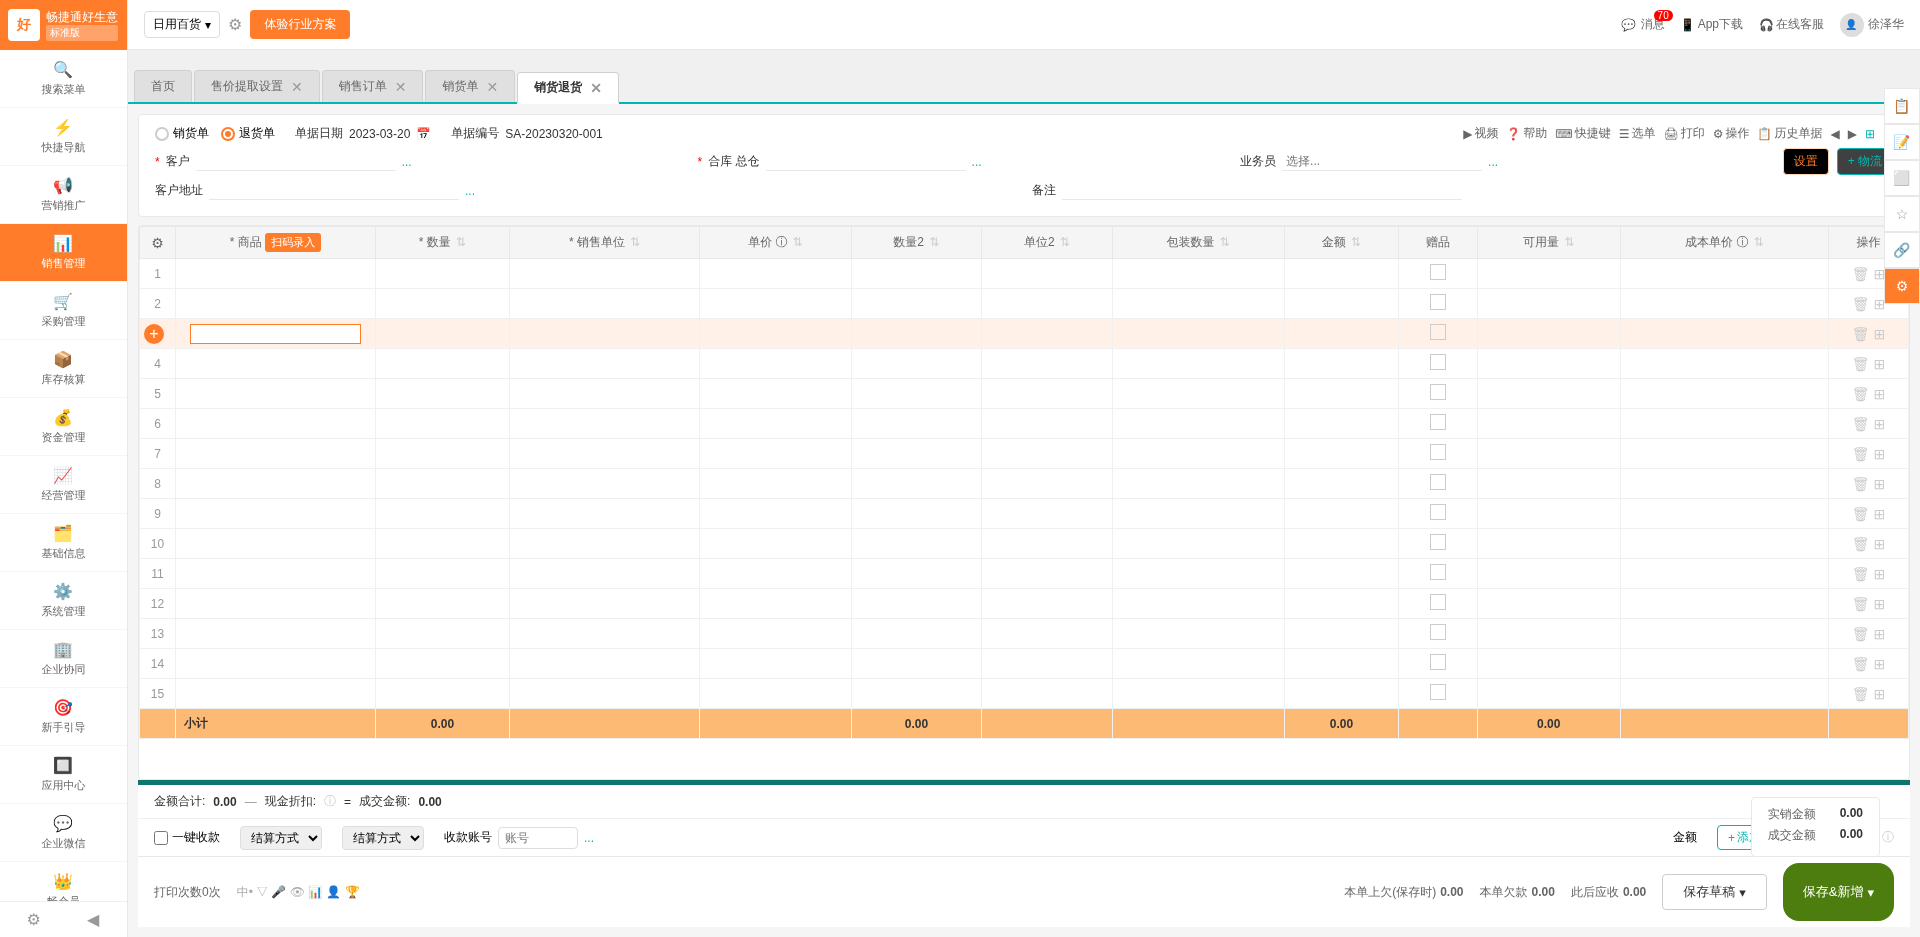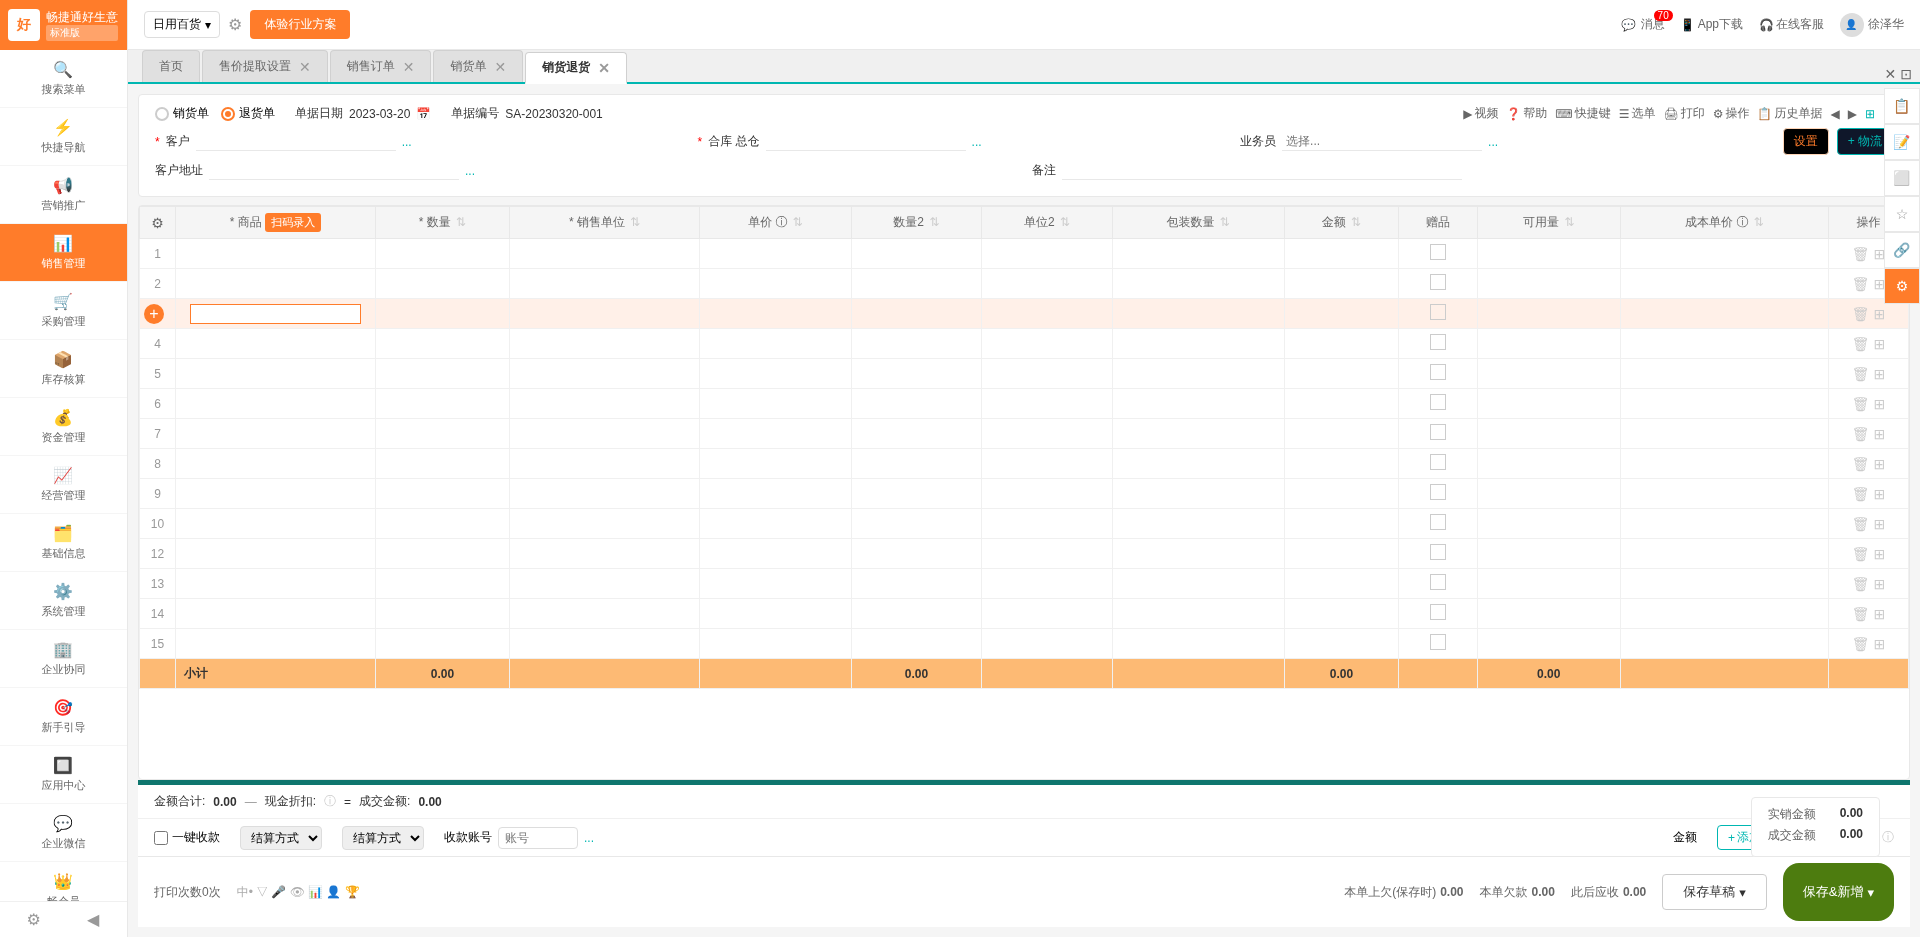--- a/index.html
+++ b/index.html
@@ -50,21 +50,21 @@
     }
     .topbar-right { display: flex; align-items: center; gap: 16px; color: #666; font-size: 12px; }
     .topbar-msg { position: relative; cursor: pointer; display: flex; align-items: center; gap: 4px; }
     .topbar-badge {
       position: absolute; top: -6px; right: -8px; background: #f00; color: #fff; font-size: 10px; border-radius: 8px; padding: 0 4px; min-width: 16px; text-align: center;
     }
     .topbar-avatar { width: 24px; height: 24px; background: #ddd; border-radius: 50%; display: inline-flex; align-items: center; justify-content: center; font-size: 10px; }
 
     
     .tabs-bar {
-      height: 34px; background: #f0f0f0; display: flex; align-items: flex-end; padding: 0 0 0 12px; border-bottom: 2px solid #00b7b2;
+      height: 54px; background: #f0f0f0; display: flex; align-items: flex-end; padding: 0 0 0 4px; border-bottom: 2px solid #00b7b2;
     }
     .tab {
       height: 32px; padding: 0 16px; display: flex; align-items: center; gap: 6px;
       cursor: pointer; font-size: 12px; color: #666; background: #e0e0e0; border-radius: 4px 4px 0 0; margin-left: 2px; border: 1px solid #d0d0d0; border-bottom: none; white-space: nowrap;
     }
     .tab.active { background: #fff; color: #333; font-weight: bold; border-bottom: 2px solid #fff; margin-bottom: -2px; }
     .tab-close { color: #999; font-size: 14px; margin-left: 2px; }
 
     
     .content { flex: 1; overflow-y: auto; background: #f5f5f5; padding: 10px; display: flex; flex-direction: column; gap: 0; }
@@ -87,21 +87,21 @@
     
     .form-row { display: flex; align-items: center; gap: 16px; margin-bottom: 6px; }
     .form-input-group { display: flex; align-items: center; gap: 6px; flex: 1; min-width: 200px; }
     .form-required { color: #f00; }
     .form-input {
       border: none; border-bottom: 1px solid #e8e8e8; outline: none; font-size: 12px; padding: 2px 4px; min-width: 180px; background: transparent; color: #333;
     }
     .form-dots { color: #00b7b2; cursor: pointer; }
     .toolbar-btn { background: none; border: none; cursor: pointer; color: #666; font-size: 12px; display: flex; align-items: center; gap: 2px; }
     .setting-btn { background: #000000; border: 1px solid #ffd6b8; color: #ff7c2a; border-radius: 4px; padding: 4px 10px; cursor: pointer; font-size: 12px; }
-    .logistics-btn { background: #0f172a; border: 1px solid #00b7b2; color: #00b7b2; border-radius: 4px; padding: 4px 10px; cursor: pointer; font-size: 12px; }
+    .logistics-btn { background: #404040; border: 1px solid #00b7b2; color: #00b7b2; border-radius: 4px; padding: 4px 10px; cursor: pointer; font-size: 12px; }
 
     
     .table-wrapper { overflow-x: auto; flex: 1; }
     table { width: 100%; border-collapse: collapse; font-size: 12px; }
     thead tr { background: #f5f5f5; }
     thead th {
       padding: 6px 4px; border: 1px solid #e8e8e8; color: #666; font-weight: normal; white-space: nowrap; text-align: center; position: relative;
     }
     thead th .sort-icon { color: #ccc; margin-left: 2px; }
     tbody tr { background: #fff; }
@@ -644,20 +644,40 @@
        <td></td>
        <td></td>
        <td>
          <div class="action-btns">
            <button class="action-btn">🗑</button>
            <button class="action-btn">⊞</button>
          </div>
        </td>
               </tr>
               <tr>
+                <td class="td-num">11</td>
+       <td></td>
+       <td></td>
+       <td></td>
+       <td></td>
+       <td></td>
+       <td></td>
+       <td></td>
+       <td></td>
+       <td><div class="checkbox-cell"></div></td>
+       <td></td>
+       <td></td>
+       <td>
+         <div class="action-btns">
+           <button class="action-btn">🗑</button>
+           <button class="action-btn">⊞</button>
+         </div>
+       </td>
+              </tr>
+              <tr>
                 <td class="td-num">12</td>
        <td></td>
        <td></td>
        <td></td>
        <td></td>
        <td></td>
        <td></td>
        <td></td>
        <td></td>
        <td><div class="checkbox-cell"></div></td>

